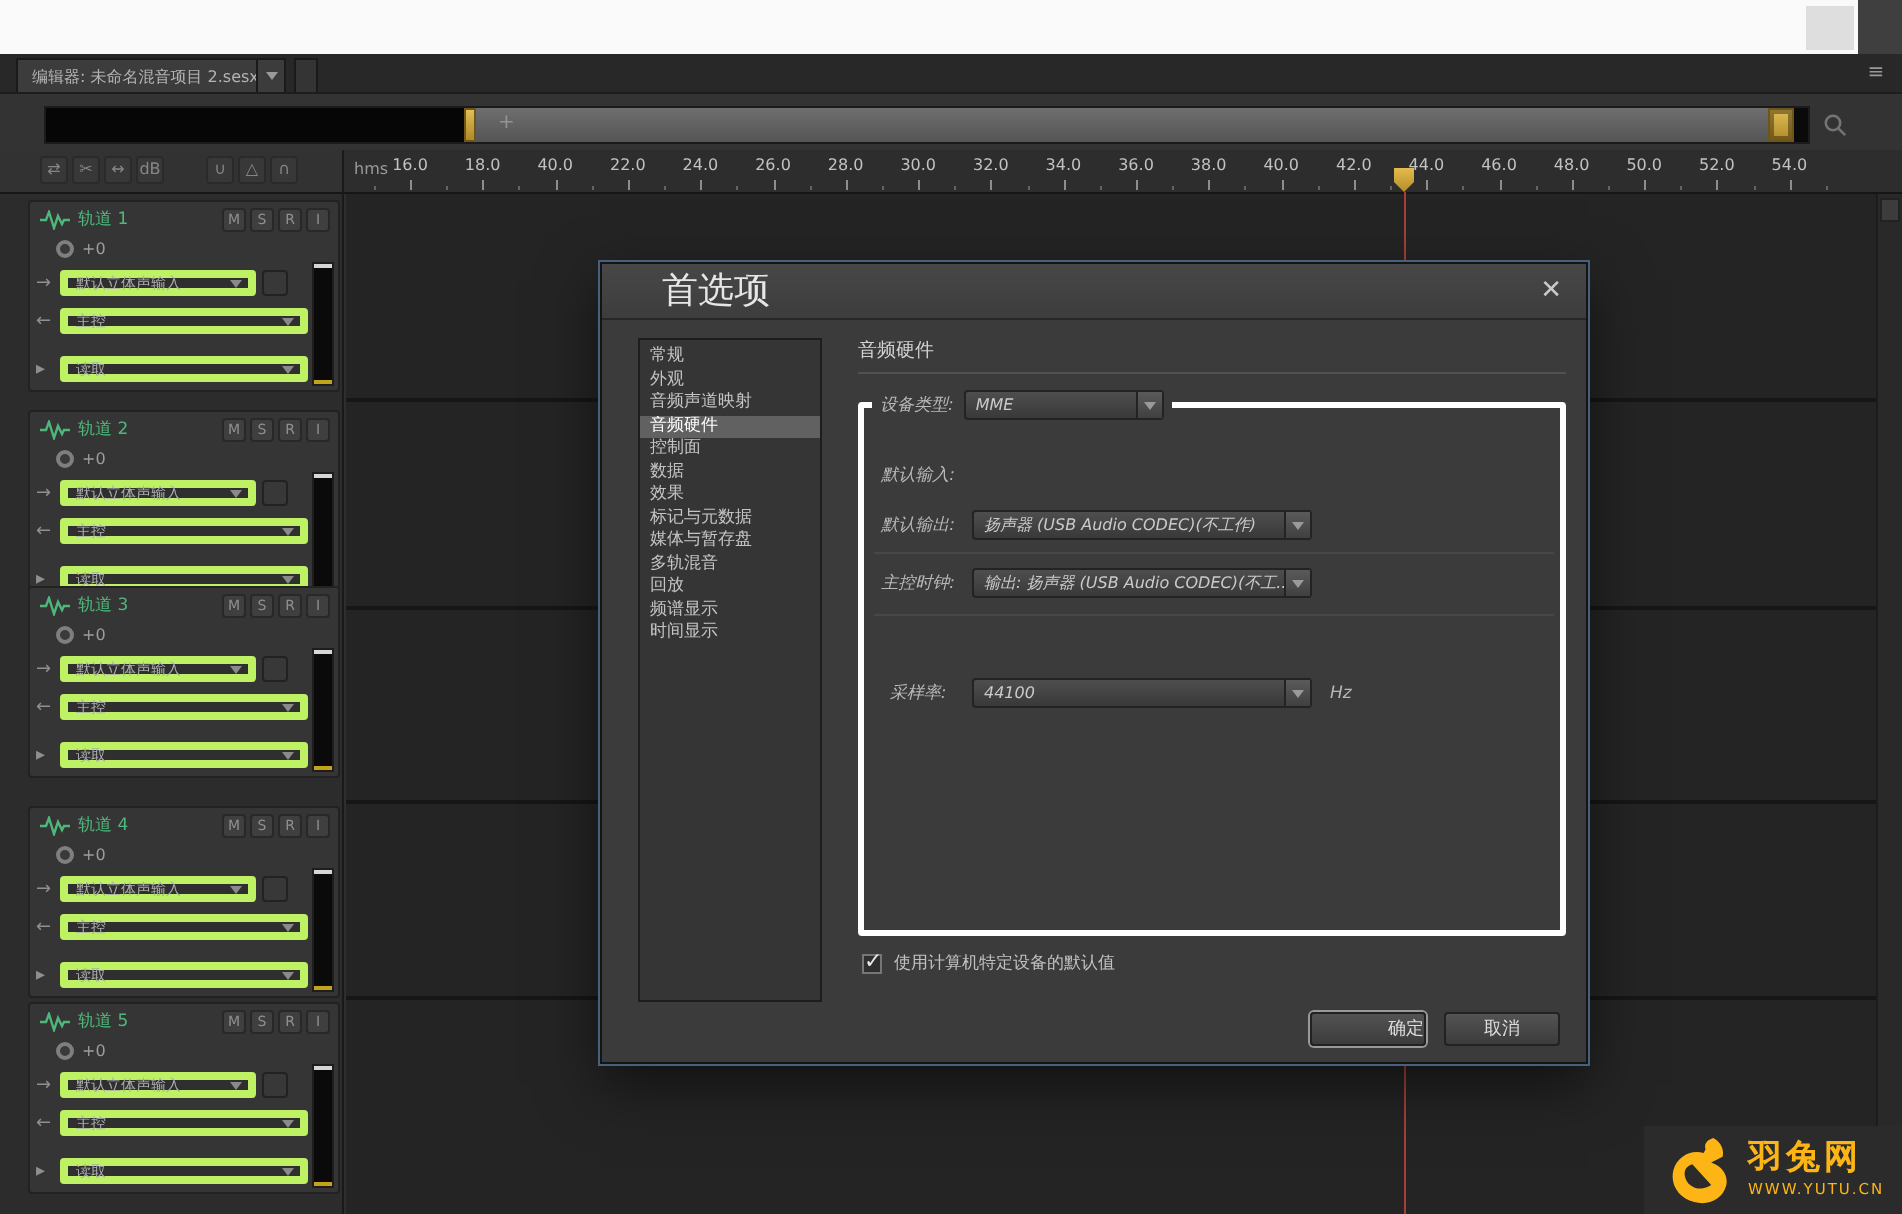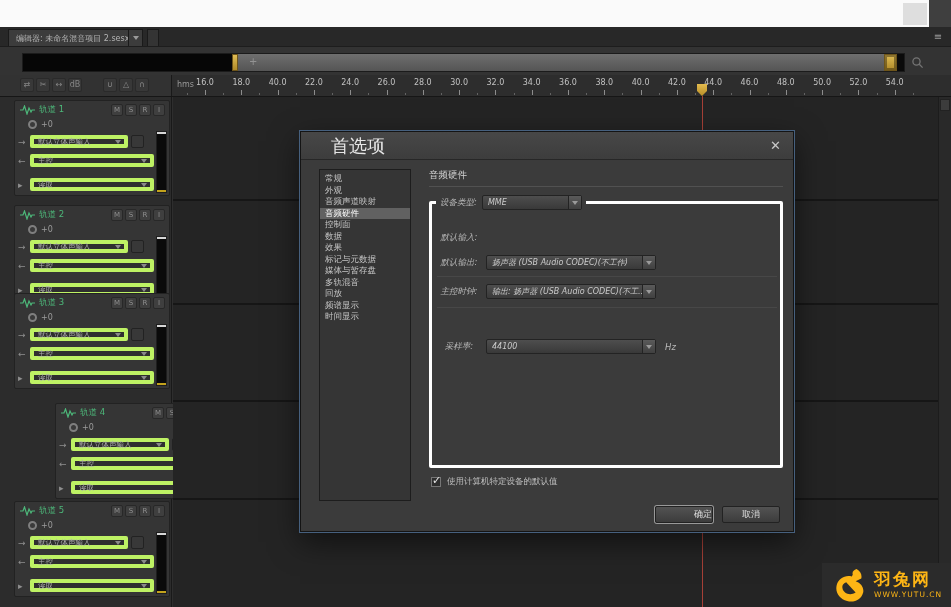--- a/index.html
+++ b/index.html
@@ -367,21 +367,21 @@
       <span class="t-dd t-dd-wide">
         <span class="t-dd-val">读取</span>
         <i class="t-caret"></i>
             </span>
     </div>
     <div class="t-meter">
             <i class="m-cap"></i>
             <i class="m-base"></i>
           </div>
         </div>
-        <div class="track" style="top: 306px; margin-left: 41px;">
+        <div class="track" style="top: 306px;">
     <div class="t-row t-row1">
       <svg width="15" height="10" viewBox="0 0 15 10">
         <path d="M0 5 H3 L4.5 1 L7 9 L9 3 L11 7 L12 5 H15" fill="none" stroke="var(--track-green)" stroke-width="1.2"></path>
             </svg>
       <span class="t-name">轨道 4</span>
       <span class="t-btns">
               <span class="t-btn">M</span>
               <span class="t-btn">S</span>
               <span class="t-btn">R</span>
               <span class="t-btn">I</span>

